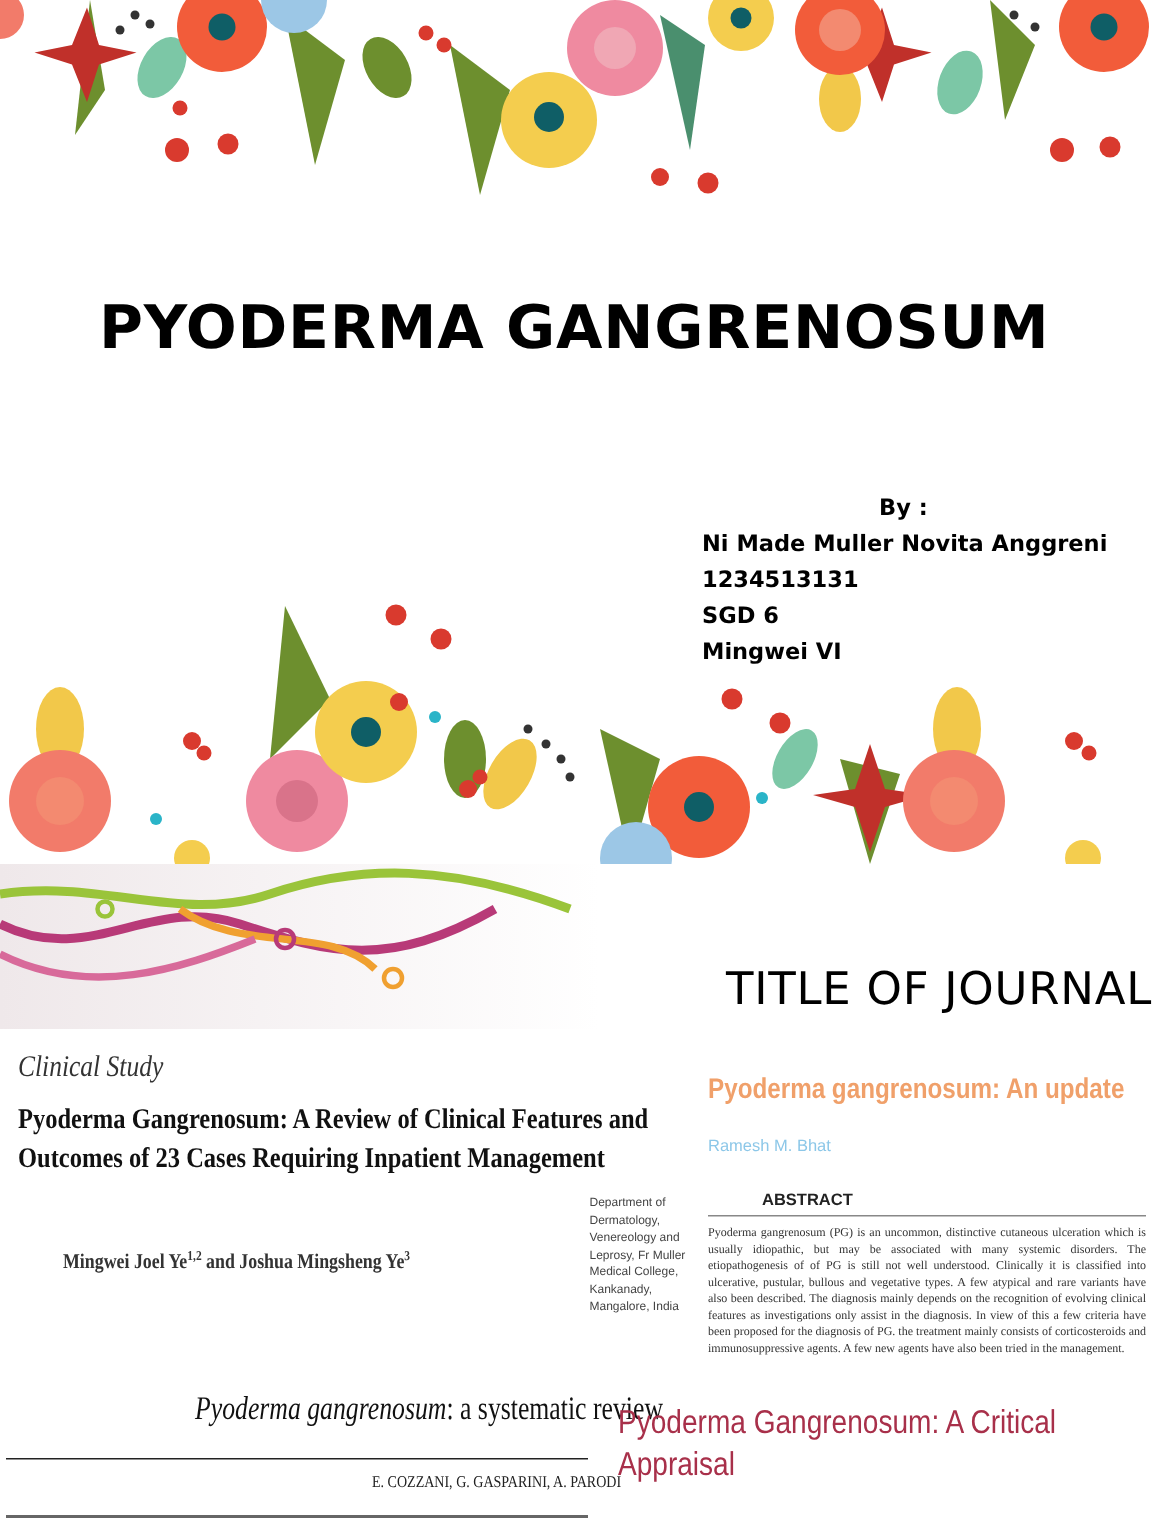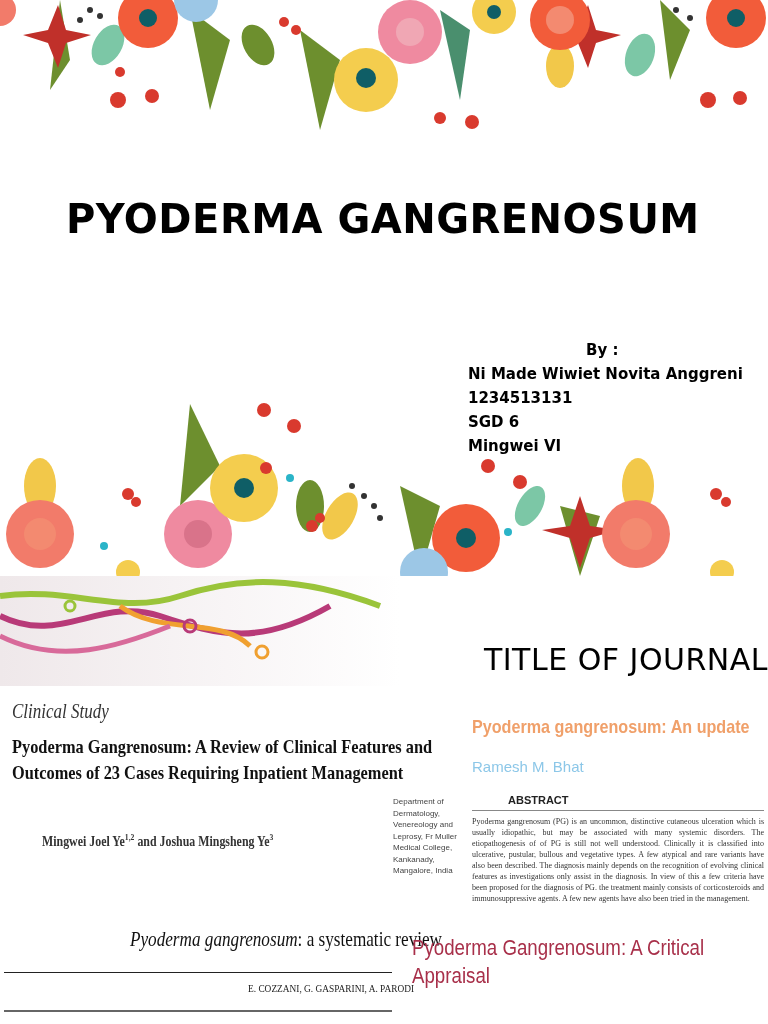--- a/index.html
+++ b/index.html
@@ -3,31 +3,31 @@
 <meta charset="utf-8">
 <style>
   html,body{margin:0;padding:0;}
   body{width:768px;height:1024px;position:relative;overflow:hidden;background:#fff;font-family:"Liberation Sans",sans-serif;}
   .slide{position:absolute;left:0;width:768px;overflow:hidden;background:#fff;}
   #slide1{top:0;height:576px;}
   #slide2{top:576px;height:448px;}
   .garland{position:absolute;left:0;width:768px;}
   .main-title{position:absolute;left:0;width:768px;top:196px;text-align:left;padding-left:66px;box-sizing:border-box;
     font-family:"DejaVu Sans",sans-serif;font-weight:bold;font-size:40px;letter-spacing:0.5px;color:#000;}
-  .byline{position:absolute;left:468px;top:338px;font-family:"DejaVu Sans",sans-serif;font-weight:bold;font-size:15px;line-height:24px;color:#000;}
+  .byline{position:absolute;left:468px;top:326px;font-family:"DejaVu Sans",sans-serif;font-weight:bold;font-size:15px;line-height:24px;color:#000;}
   .byline .by{padding-left:118px;}
   .swirl{position:absolute;left:0;top:0;width:400px;height:110px;}
   .s2title{position:absolute;left:0;width:768px;top:66px;text-align:right;font-family:"DejaVu Sans",sans-serif;font-size:30px;color:#000;padding-left:40px;box-sizing:border-box;letter-spacing:0.5px;}
   .clip{position:absolute;font-family:"Liberation Serif",serif;color:#111;}
   .cs-label{left:12px;top:124px;font-style:italic;font-size:20px;color:#333;transform:scaleX(0.85);transform-origin:left;}
   .cs-title{left:12px;top:158px;font-size:19px;font-weight:bold;line-height:26px;transform:scaleX(0.86);transform-origin:left;white-space:nowrap;}
   .cs-authors{left:42px;top:256px;font-size:14px;font-weight:bold;color:#333;transform:scaleX(0.85);transform-origin:left;white-space:nowrap;}
   .cs-authors sup{font-size:9px;}
   .upd-title{left:472px;top:140px;font-family:"Liberation Sans",sans-serif;font-weight:bold;font-size:19px;color:#f0a06a;transform:scaleX(0.85);transform-origin:left;white-space:nowrap;}
-  .upd-author{left:472px;top:182px;font-family:"Liberation Sans",sans-serif;font-size:15px;color:#8cc7e8;}
+  .upd-author{left:472px;top:182px;font-family:"Liberation Sans",sans-serif;font-size:11px;color:#8cc7e8;}
   .dept{left:393px;top:220px;font-family:"Liberation Sans",sans-serif;font-size:8px;line-height:11.5px;color:#444;width:80px;}
   .abs-head{left:472px;top:218px;font-family:"Liberation Sans",sans-serif;font-weight:bold;font-size:11px;color:#222;margin-left:36px;}
   .abs-rule{position:absolute;left:472px;top:234px;width:292px;height:1px;background:#888;}
   .abs-text{left:472px;top:240px;width:292px;font-size:8px;line-height:11px;color:#333;text-align:justify;}
   .sys-title{left:130px;top:350px;font-size:22px;color:#111;transform:scaleX(0.78);transform-origin:left;white-space:nowrap;}
   .sys-title i{font-style:italic;}
   .sys-rule1{position:absolute;left:4px;top:396px;width:388px;height:1px;background:#222;}
   .sys-authors{left:248px;top:406px;font-size:11px;color:#222;transform:scaleX(0.85);transform-origin:left;white-space:nowrap;}
   .sys-rule2{position:absolute;left:4px;top:434px;width:388px;height:2px;background:#666;}
   .crit-title{left:412px;top:358px;font-family:"Liberation Sans",sans-serif;font-size:22px;line-height:28px;color:#a8304a;transform:scaleX(0.85);transform-origin:left;white-space:nowrap;}
@@ -77,21 +77,21 @@
         <circle cx="80" cy="20" r="3" fill="#333"></circle>
       <circle cx="676" cy="10" r="3" fill="#333"></circle>
         <circle cx="690" cy="18" r="3" fill="#333"></circle>
     </g>
   </svg>
 
   <div class="main-title">PYODERMA GANGRENOSUM</div>
 
   <div class="byline">
     <div class="by">By :</div>
-    <div>Ni Made Wiwiet Novita Anggreni</div>
+    <div>Ni Made Muller Novita Anggreni</div>
     <div>1234513131</div>
     <div>SGD 6</div>
     <div>Mingwei VI</div>
   </div>
 
   <svg class="garland" style="top:396px;height:180px" viewBox="0 0 768 180">
     <g>
       <path d="M190 8 L180 110 L220 70 Z" fill="#6d8f2e"></path>
       <path d="M400 90 L420 180 L440 110 Z" fill="#6d8f2e"></path>
       <path d="M560 110 L580 180 L600 120 Z" fill="#6d8f2e"></path>

